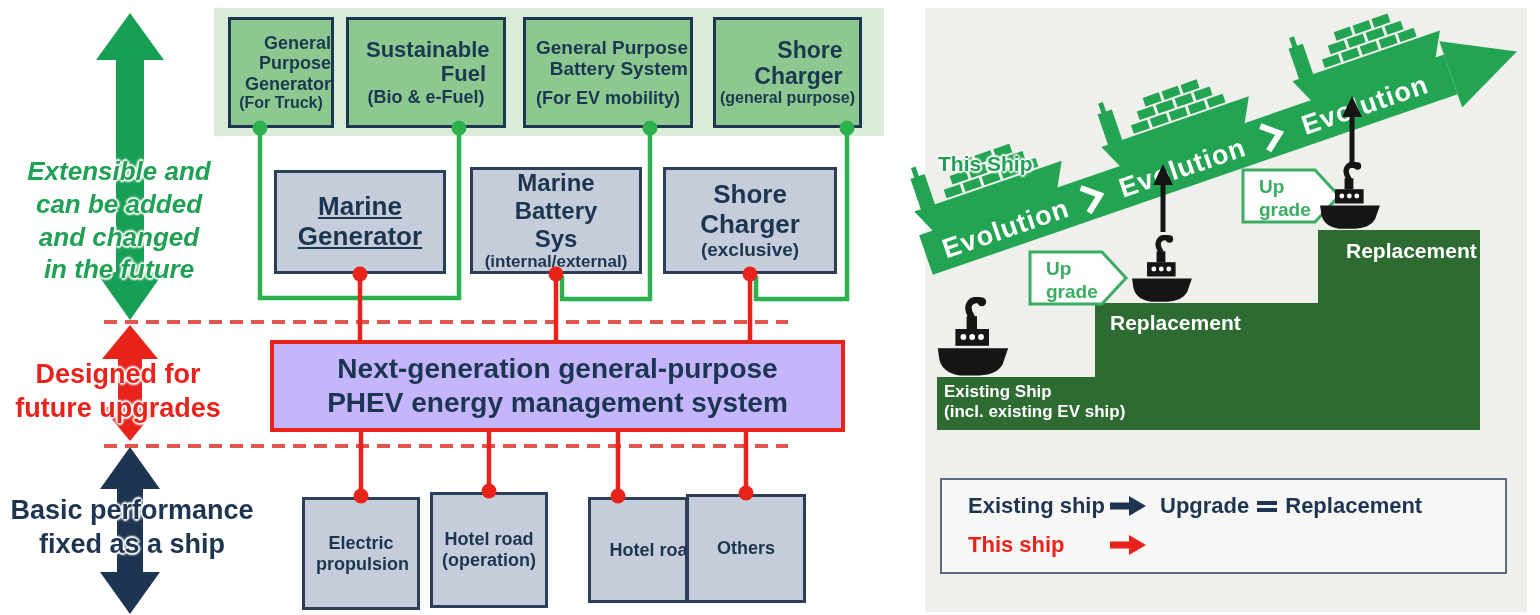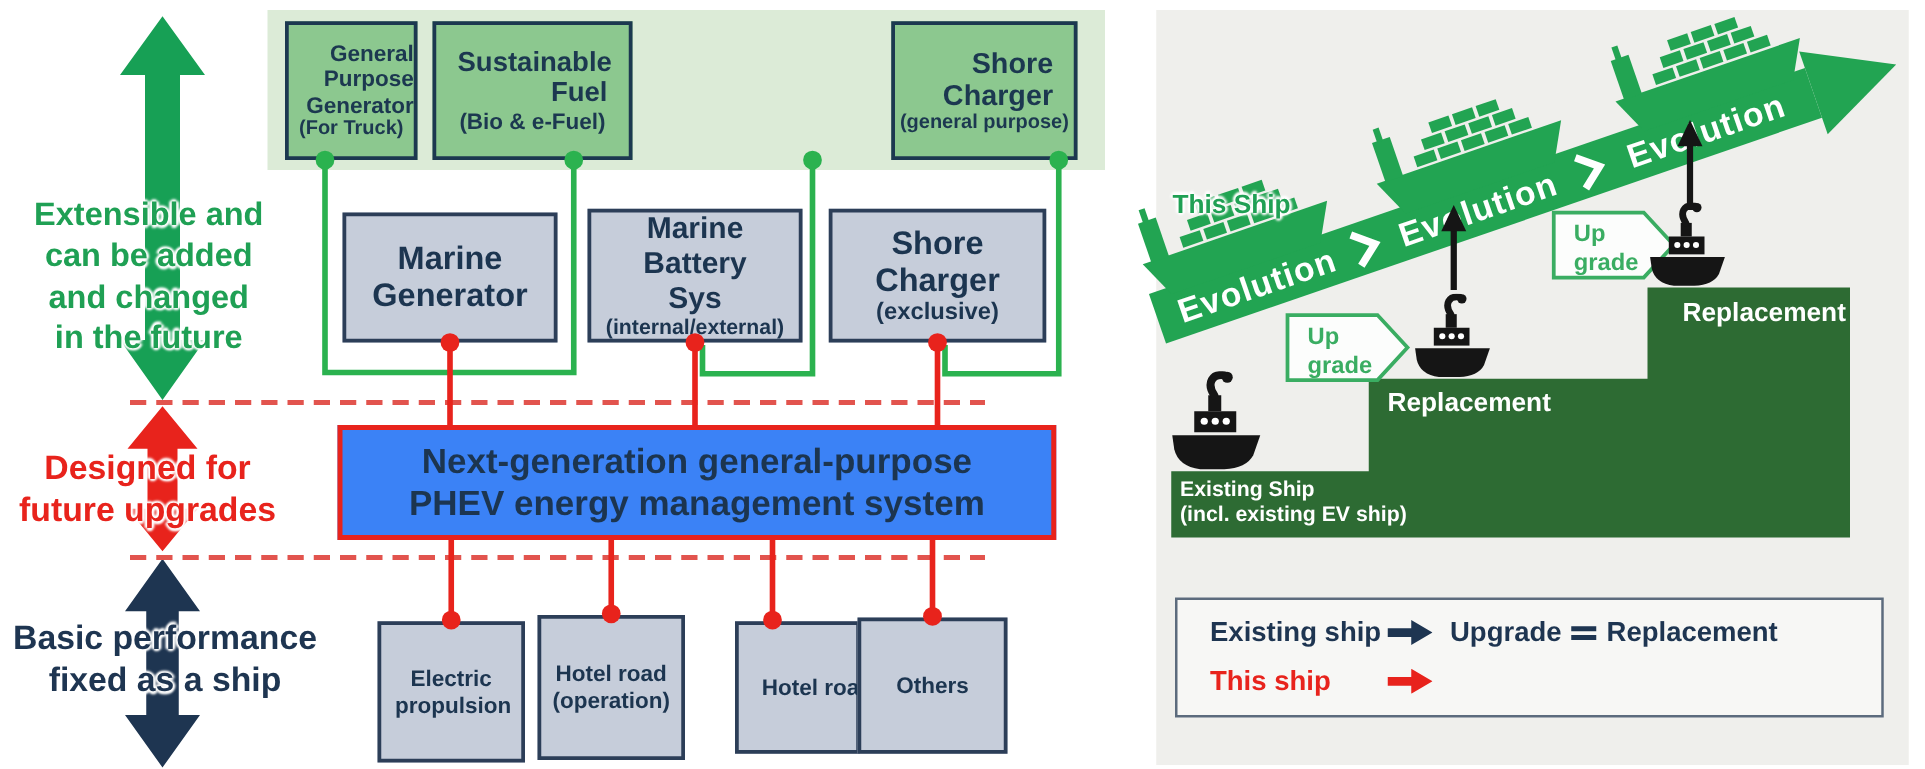--- a/index.html
+++ b/index.html
@@ -7,21 +7,21 @@
           font-family:"Liberation Sans",sans-serif;font-weight:bold;}
   .abs{position:absolute;}
   svg.layer{position:absolute;left:0;top:0;pointer-events:none;}
   
   .gbox{position:absolute;background:#8cc88f;border:3px solid #1c3850;color:#1c3850;
         display:flex;flex-direction:column;align-items:center;justify-content:center;
         text-align:right;box-sizing:border-box;line-height:1.12;}
   .graybox{position:absolute;background:#c6cdda;border:3px solid #2c3e58;color:#1c3550;
         display:flex;flex-direction:column;align-items:center;justify-content:center;
         text-align:center;box-sizing:border-box;line-height:1.15;}
-  .pinkbox{position:absolute;background:#3b82f6;border:4px solid #e8231c;color:#1c3550;
+  .pinkbox{position:absolute;background:#c4b5fd;border:4px solid #e8231c;color:#1c3550;
         display:flex;flex-direction:column;align-items:center;justify-content:center;
         text-align:center;box-sizing:border-box;font-size:28px;line-height:1.22;}
   .panel-green{position:absolute;background:#dcebd7;}
   .panel-gray{position:absolute;background:#efefec;}
   .halo{text-shadow:-2px 0 2px #fff,2px 0 2px #fff,0 -2px 2px #fff,0 2px 2px #fff,1px 1px 2px #fff,-1px -1px 2px #fff;}
   .axis-label{position:absolute;text-align:center;line-height:1.26;}
   .step-label{position:absolute;color:#ffffff;line-height:1.2;}
   
   .legend{position:absolute;left:940px;top:478px;width:567px;height:96px;background:#f7f7f5;
           border:2.5px solid #5c6b7d;box-sizing:border-box;}
@@ -39,27 +39,31 @@
   <div class="panel-green" style="left:214px;top:8px;width:670px;height:128px;"></div>
 
   <div class="gbox" style="left:228px;top:17px;width:106px;height:111px;font-size:18px;">
     <div>General Purpose Generator</div>
     <div style="font-size:16px;">(For Truck)</div>
   </div>
   <div class="gbox" style="left:346px;top:17px;width:160px;height:111px;font-size:22px;">
     <div style="width:120px;">Sustainable Fuel</div>
     <div style="font-size:18px;">(Bio &amp; e-Fuel)</div>
   </div>
+  <div class="gbox" style="left:523px;top:17px;width:170px;height:111px;font-size:19px;">
+    <div style="width:160px;">General Purpose Battery System</div>
+    <div style="font-size:18px;margin-top:9px;">(For EV mobility)</div>
+  </div>
   <div class="gbox" style="left:713px;top:17px;width:149px;height:111px;font-size:23px;">
     <div style="width:110px;">Shore Charger</div>
     <div style="font-size:16px;">(general purpose)</div>
   </div>
 
   <div class="graybox" style="left:274px;top:170px;width:172px;height:104px;font-size:26px;">
-    <div style="width:130px;">Marine Generator</div>
+    <div style="width:130px;text-decoration:underline;">Marine Generator</div>
   </div>
   <div class="graybox" style="left:470px;top:167px;width:172px;height:107px;font-size:24px;">
     <div style="width:130px;">Marine Battery Sys</div>
     <div style="font-size:17px;">(internal/external)</div>
   </div>
   <div class="graybox" style="left:663px;top:167px;width:174px;height:107px;font-size:26px;">
     <div style="width:130px;">Shore Charger</div>
     <div style="font-size:19px;">(exclusive)</div>
   </div>
 
@@ -108,21 +112,21 @@
     <path d="M361,432 V496" stroke="#e8231c" stroke-width="4.5"></path>
     <path d="M489,432 V491" stroke="#e8231c" stroke-width="4.5"></path>
     <path d="M618,432 V496" stroke="#e8231c" stroke-width="4.5"></path>
     <path d="M746,432 V493" stroke="#e8231c" stroke-width="4.5"></path>
     <circle cx="361" cy="496" r="7.5" fill="#e8231c"></circle>
     <circle cx="489" cy="491" r="7.5" fill="#e8231c"></circle>
     <circle cx="618" cy="496" r="7.5" fill="#e8231c"></circle>
     <circle cx="746" cy="493" r="7.5" fill="#e8231c"></circle>
   </svg>
 
-  <div class="axis-label halo" style="left:8px;top:155px;width:222px;font-size:26px;color:#1fa054;">
+  <div class="axis-label halo" style="left:8px;top:155px;width:222px;font-size:26px;color:#1fa054;font-style:italic;">
     <div>Extensible and</div>
     <div>can be added</div>
     <div>and changed</div>
     <div>in the future</div>
   </div>
   <div class="axis-label halo" style="left:2px;top:357px;width:232px;font-size:27px;color:#e8231c;">
     <div>Designed for</div>
     <div>future upgrades</div>
   </div>
   <div class="axis-label halo" style="left:0px;top:493px;width:264px;font-size:27px;color:#1e3551;">

